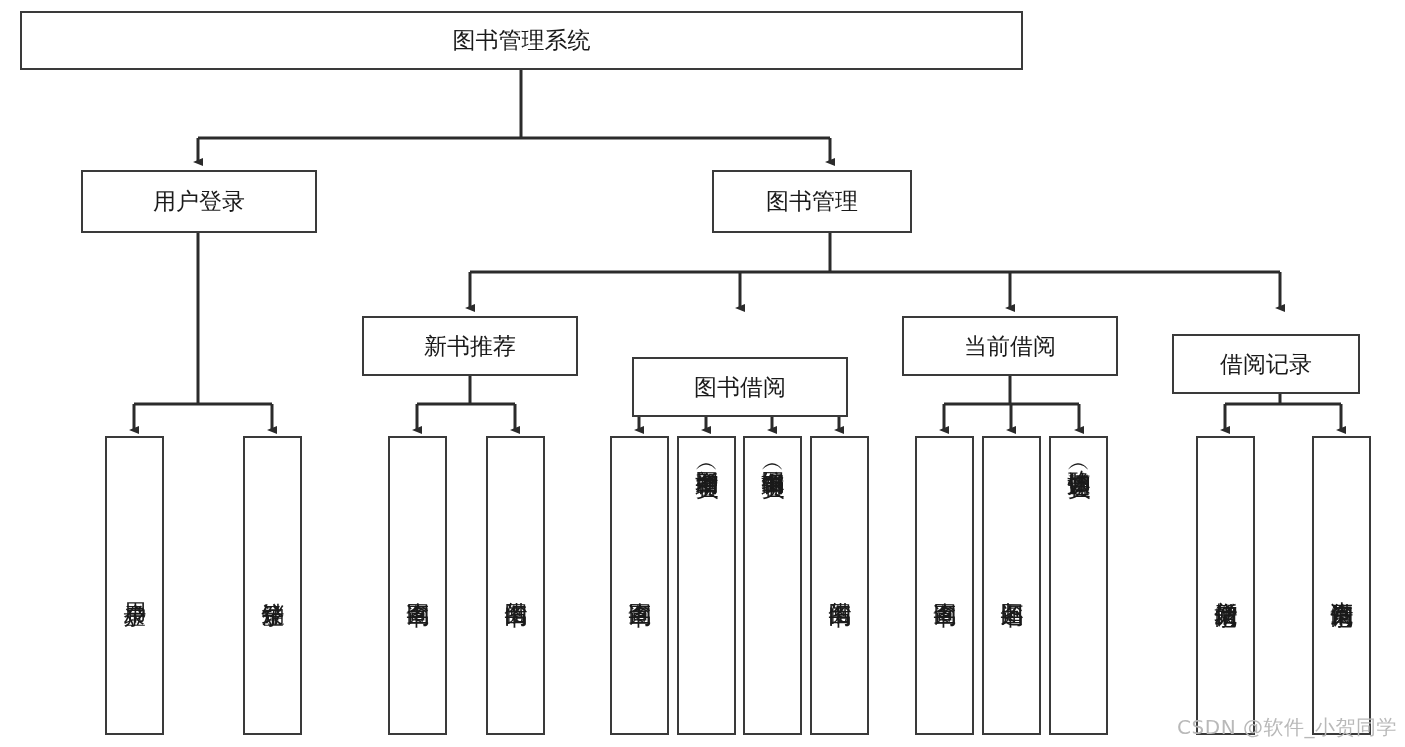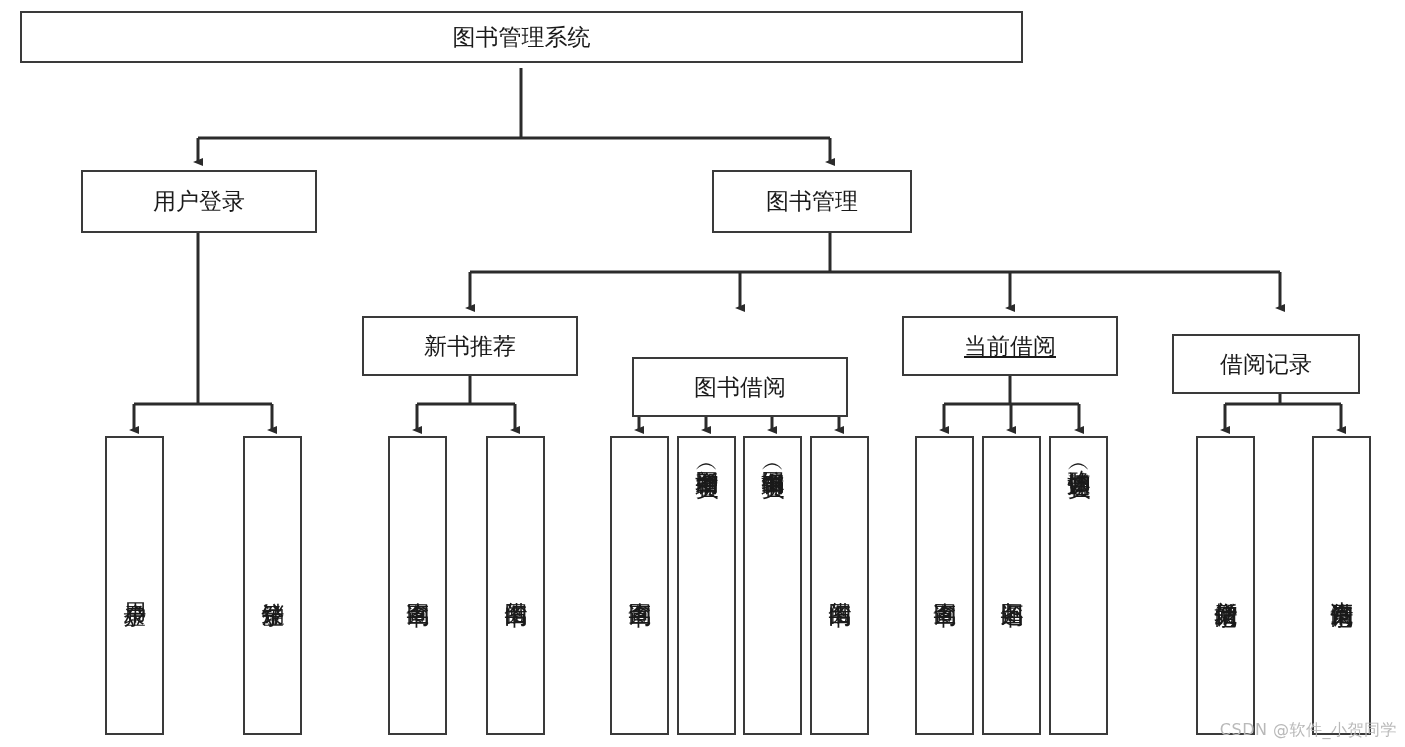--- a/index.html
+++ b/index.html
@@ -55,21 +55,21 @@
     white-space: nowrap;
   }
   .node.vert.mid {
     justify-content: center;
     padding-top: 0;
   }
   #watermark {
     position: absolute;
     right: 8px;
     bottom: 6px;
-    font-size: 16px;
+    font-size: 20px;
     color: #b9b9b9;
     letter-spacing: 0.5px;
     white-space: nowrap;
   }
 </style>
 </head>
 <body>
 
 <div id="canvas">
 
@@ -116,38 +116,38 @@
       <path d="M1011,404 L1011,430" marker-end="url(#arrow)"></path>
       <path d="M1079,404 L1079,430" marker-end="url(#arrow)"></path>
 
       <path d="M1280,376 L1280,404"></path>
       <path d="M1225,404 L1341,404"></path>
       <path d="M1225,404 L1225,430" marker-end="url(#arrow)"></path>
       <path d="M1341,404 L1341,430" marker-end="url(#arrow)"></path>
     </g>
   </svg>
 
-  <div class="node horiz" style="left:20px; top:11px; width:1003px; height:52px;">
+  <div class="node horiz" style="left:20px; top:11px; width:1003px; height:59px;">
     <span>图书管理系统</span>
   </div>
 
   <div class="node horiz" style="left:81px; top:170px; width:236px; height:63px;">
     <span>用户登录</span>
   </div>
   <div class="node horiz" style="left:712px; top:170px; width:200px; height:63px;">
     <span>图书管理</span>
   </div>
 
   <div class="node horiz" style="left:362px; top:316px; width:216px; height:60px;">
     <span>新书推荐</span>
   </div>
   <div class="node horiz" style="left:632px; top:316px; width:216px; height:60px;margin-top:41px;">
     <span>图书借阅</span>
   </div>
-  <div class="node horiz" style="left:902px; top:316px; width:216px; height:60px;text-decoration:underline;">
+  <div class="node horiz" style="left:902px; top:316px; width:216px; height:60px;">
     <span>当前借阅</span>
   </div>
   <div class="node horiz" style="left:1172px; top:334px; width:188px; height:60px;">
     <span>借阅记录</span>
   </div>
 
   <div class="node vert mid" style="left:105px; top:436px; width:59px; height:299px;">
     <span class="vtext">用户登录</span>
   </div>
   <div class="node vert mid" style="left:243px; top:436px; width:59px; height:299px;">

